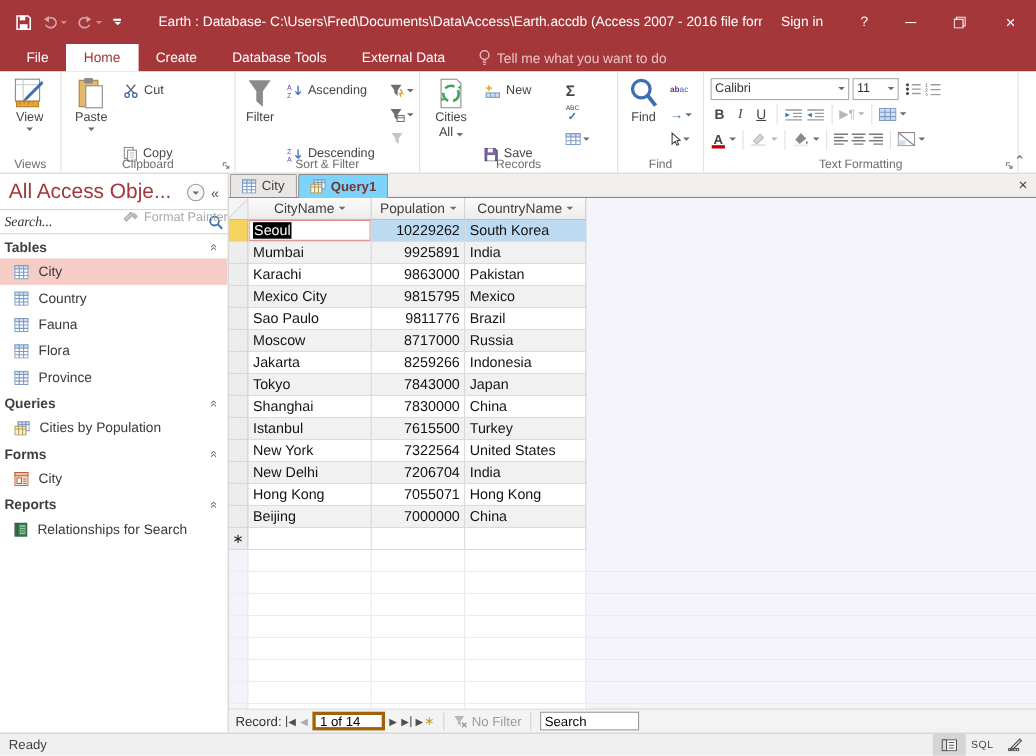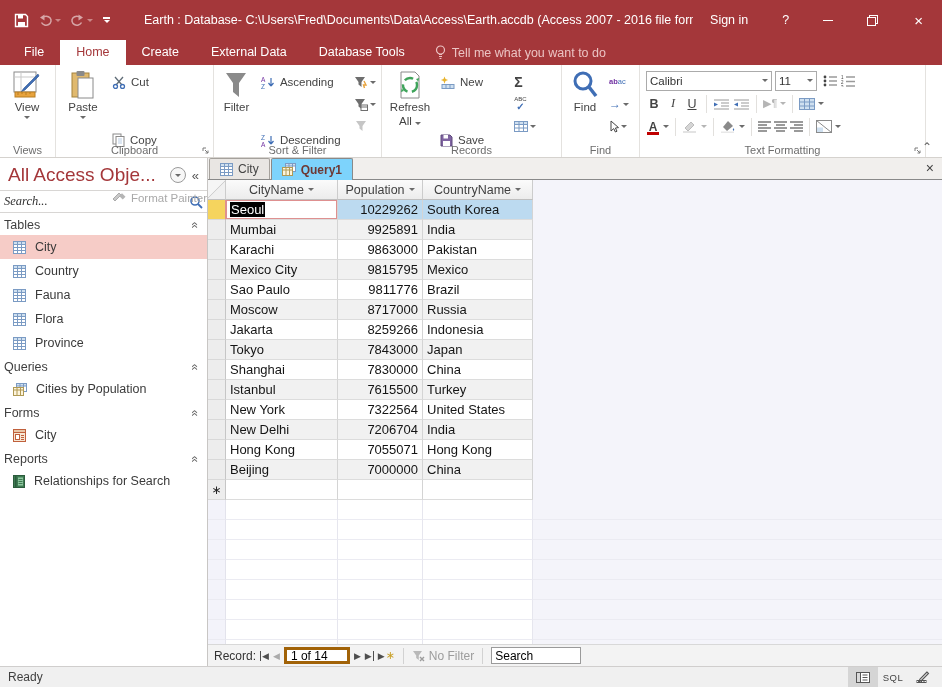--- a/index.html
+++ b/index.html
@@ -59,21 +59,21 @@
   
   .navpane { width:208px; background:#fff; border-right:1px solid #C8C6C4; display:flex; flex-direction:column; flex:0 0 auto; }
   .np-title { display:flex; align-items:center; padding:6px 6px 4px 8px; }
   .np-title .t { font-size:19px; color:#A4373A; white-space:nowrap; overflow:hidden; flex:1; }
   .np-menu { width:16px; height:16px; border:1px solid #9A9A9A; border-radius:50%; background:#F7F7F7; display:flex; align-items:center; justify-content:center; margin:0 4px; }
   .np-shutter { color:#555; font-size:13px; padding:0 2px; }
   .np-search { height:23px; border-top:1px solid #D8D6D4; border-bottom:1px solid #D8D6D4; display:flex; align-items:center; padding:0 4px; }
   .np-search input { flex:1; border:0; outline:0; font-family:"Liberation Serif", serif; font-style:italic; font-size:12.5px; color:#333; background:transparent; }
   .np-sections { flex:1; overflow:hidden; }
   .np-sec-h { display:flex; align-items:center; padding:5px 8px 3px 4px; }
-  .np-sec-h .l { font-weight:normal; font-size:12.5px; color:#3F3F3F; flex:1; }
+  .np-sec-h .l { font-weight:bold; font-size:12.5px; color:#3F3F3F; flex:1; }
   .np-item { display:flex; align-items:center; gap:9px; height:24px; padding-left:13px; font-size:12.5px; color:#3A3A3A; }
   .np-item.selected { background:#F6CCC7; }
 
   
   .docarea { flex:1; background:#F4F4FA; display:flex; flex-direction:column; min-width:0; }
   .doctabs { height:22px; flex:0 0 auto; display:flex; align-items:flex-end; background:#F1EFED; border-bottom:1px solid #898989; padding-left:1px; position:relative; }
   .dtab { display:flex; align-items:center; gap:5px; height:21px; padding:0 10px; font-size:12px; color:#444; border:1px solid #A5A19C; border-bottom:none; border-radius:2px 2px 0 0; background:#E9E6E3; margin-right:1px; }
   .dtab.active { background:#7dd3fc; font-weight:bold; color:#6E3833; height:22px; margin-bottom:-1px; border-color:#898989; }
   .doc-close { position:absolute; right:8px; top:3px; font-size:14px; color:#444; line-height:1; }
 
@@ -170,22 +170,22 @@
       </span>
       <span class="tb-btn close">×</span>
     </div>
   </div>
 
   <div class="ribbontabs">
     <span id="rtabs" style="display:flex;">
         <span class="rtab">File</span>
         <span class="rtab active">Home</span>
         <span class="rtab">Create</span>
+        <span class="rtab">Database Tools</span>
         <span class="rtab">External Data</span>
-        <span class="rtab">Database Tools</span>
       </span>
     <span class="tellme">
       <svg width="11" height="15" viewBox="0 0 11 15">
           <circle cx="5.5" cy="5" r="4" fill="none" stroke="#EBC3C3" stroke-width="1.2"></circle>
           <path d="M4 9.5 h3 M4 11.5 h3 M4.6 13.5 h1.8" stroke="#EBC3C3" stroke-width="1.2" fill="none"></path>
         </svg>
       <span>Tell me what you want to do</span>
     </span>
   </div>
 
@@ -308,21 +308,21 @@
     </div>
 
     <div class="rgroup" style="width:180px">
       <div class="bigbtn" style="width:52px">
         <svg width="28" height="30" viewBox="0 0 28 30">
           <path d="M5 2 h14 l4 4 v22 h-18 z" fill="#fff" stroke="#8A8A8A"></path>
           <circle cx="14" cy="15" r="7" fill="none" stroke="#3FA45B" stroke-width="2.4" stroke-dasharray="9 4.5"></circle>
           <path d="M20 9 l3.2 -1 -1 3.4 z" fill="#3FA45B"></path>
             <path d="M8 21 l-3.2 1 1 -3.4 z" fill="#3FA45B"></path>
         </svg>
-        <span class="lbl"><span>Refresh</span><br><span>All</span> <span class="ca"></span></span>
+        <span class="lbl"><span>Cities</span><br><span>All</span> <span class="ca"></span></span>
       </div>
       <div class="smallcol">
         <div class="sbtn">
           <svg width="15" height="13" viewBox="0 0 15 13">
               <path d="M4.5 0.5 l1 2.6 2.6 1 -2.6 1 -1 2.6 -1 -2.6 -2.6 -1 2.6 -1 z" fill="#E8B32C"></path>
               <rect x="2" y="8.5" width="12" height="4" fill="#CFE0F0" stroke="#7B9BC4"></rect>
               <path d="M6 8.5 v4 M10 8.5 v4" stroke="#7B9BC4"></path>
             </svg>
           <span>New</span>
         </div>

